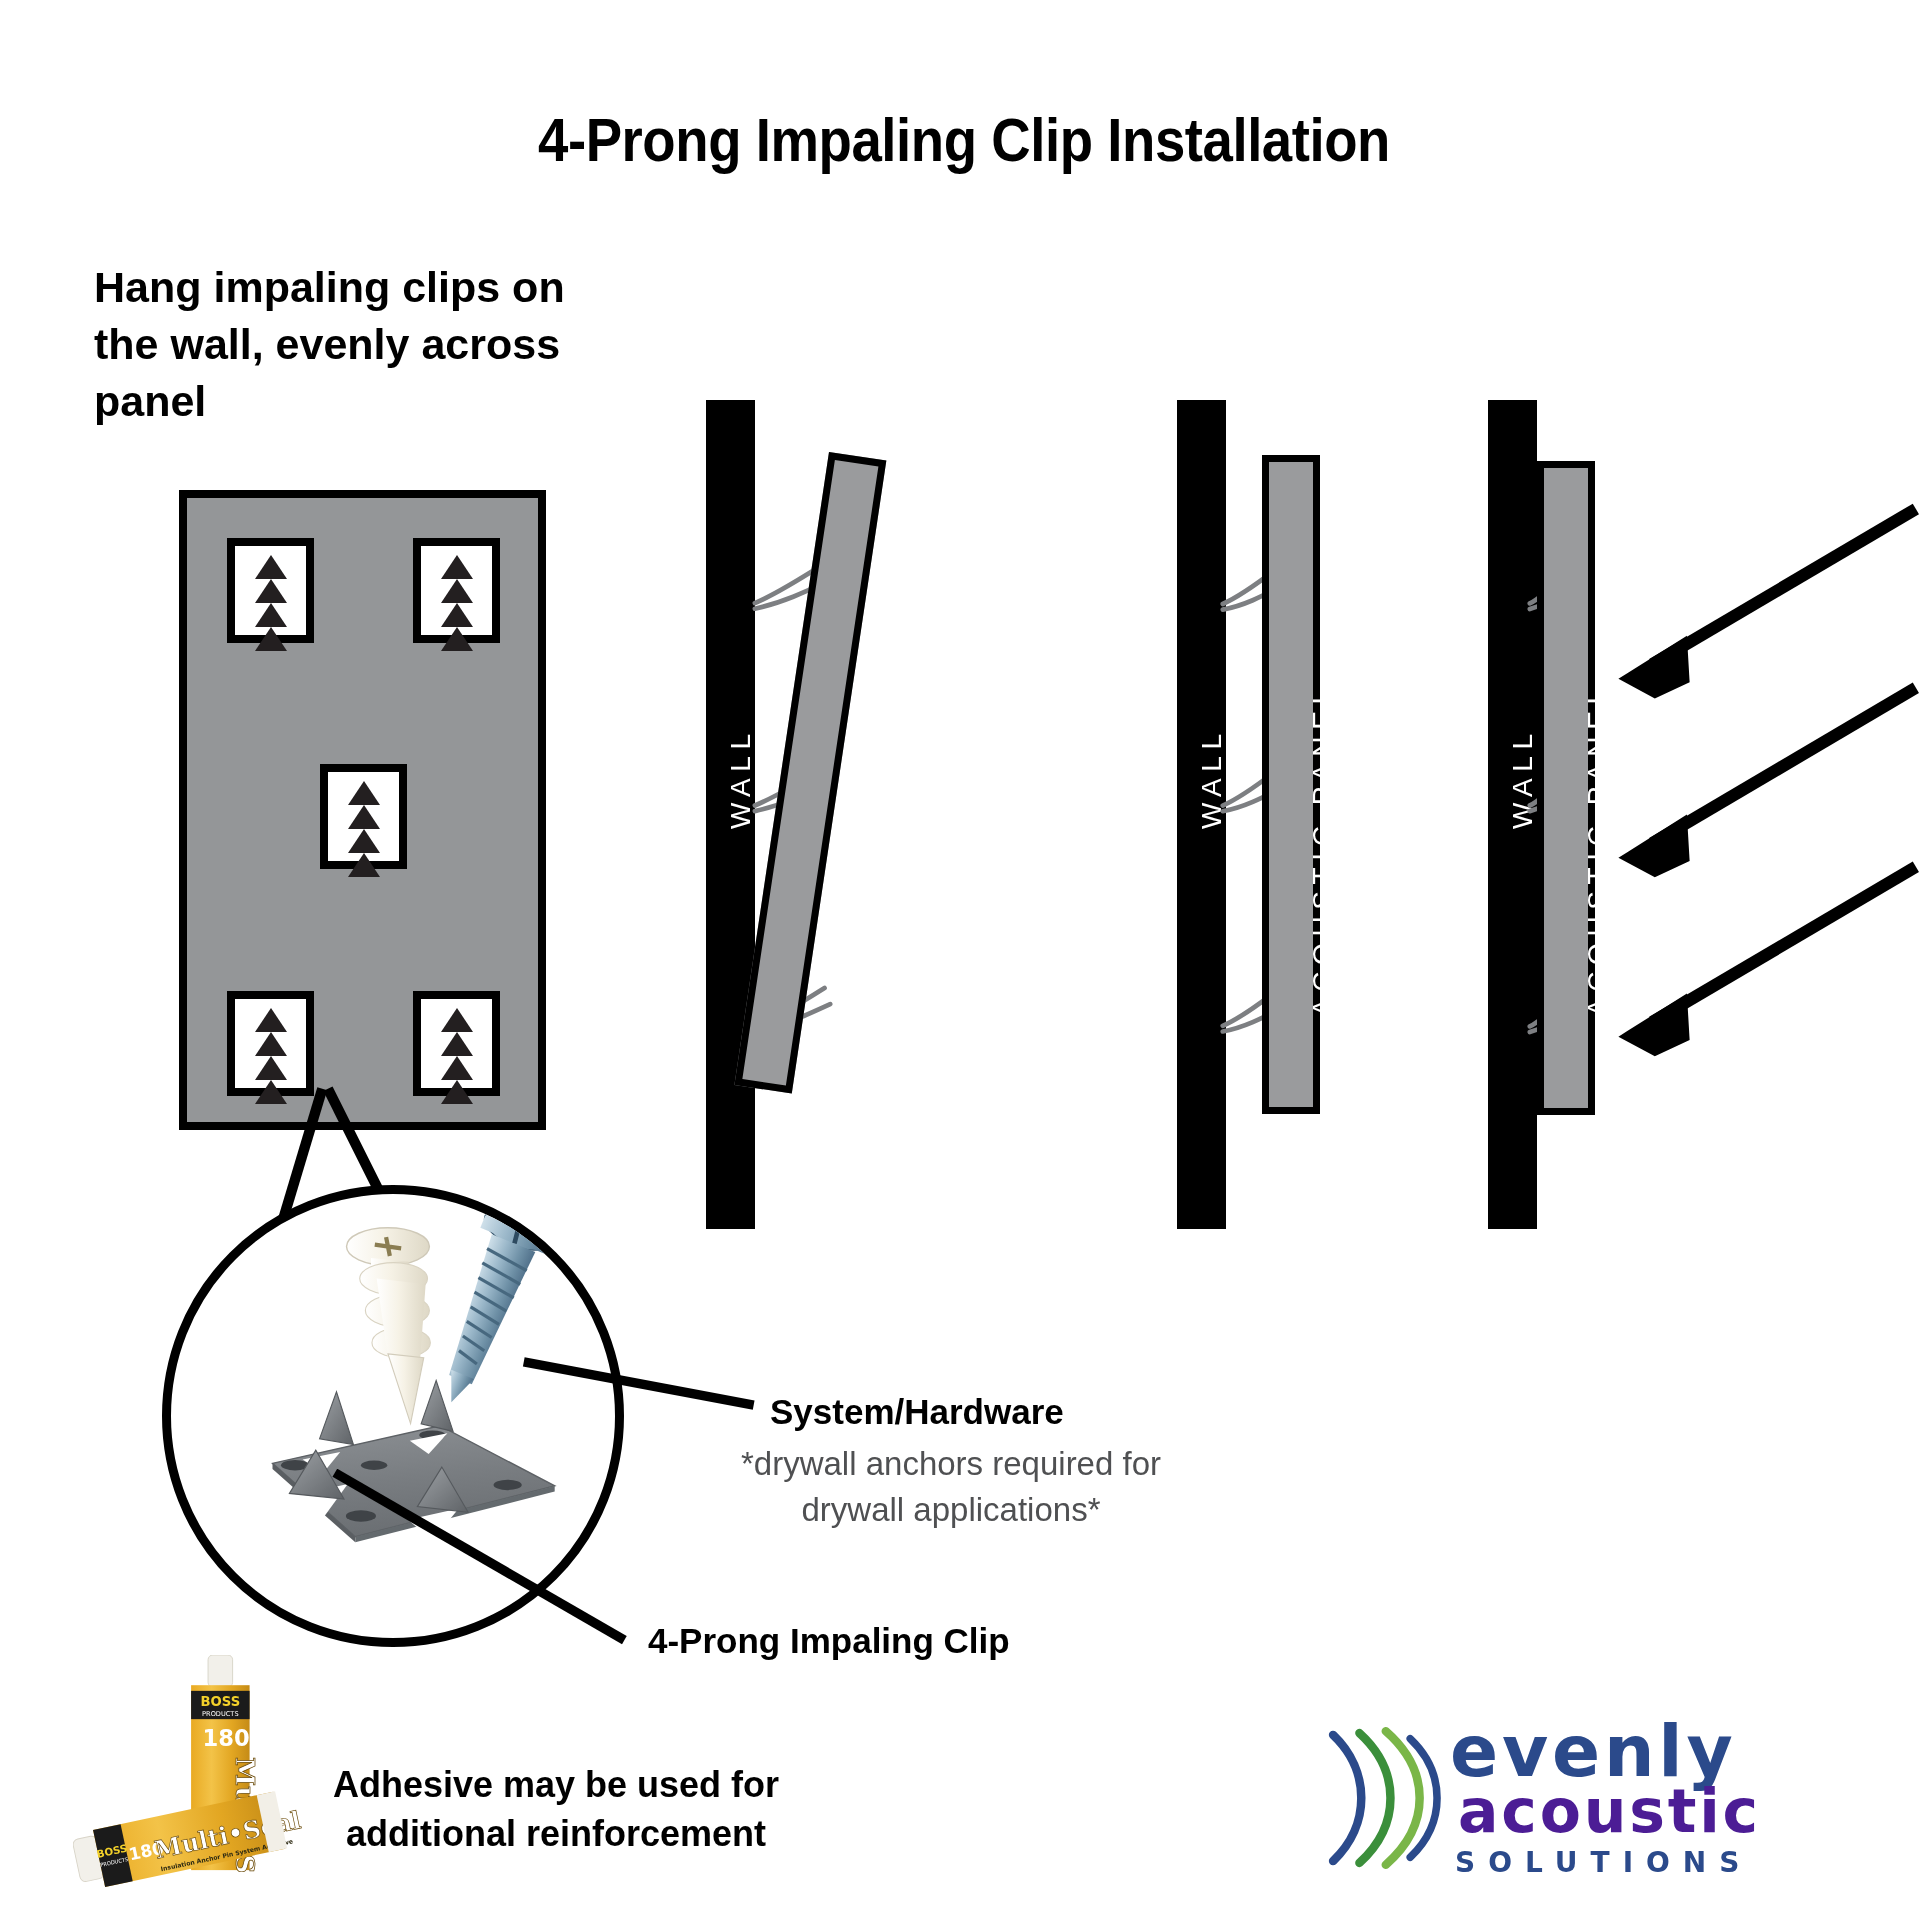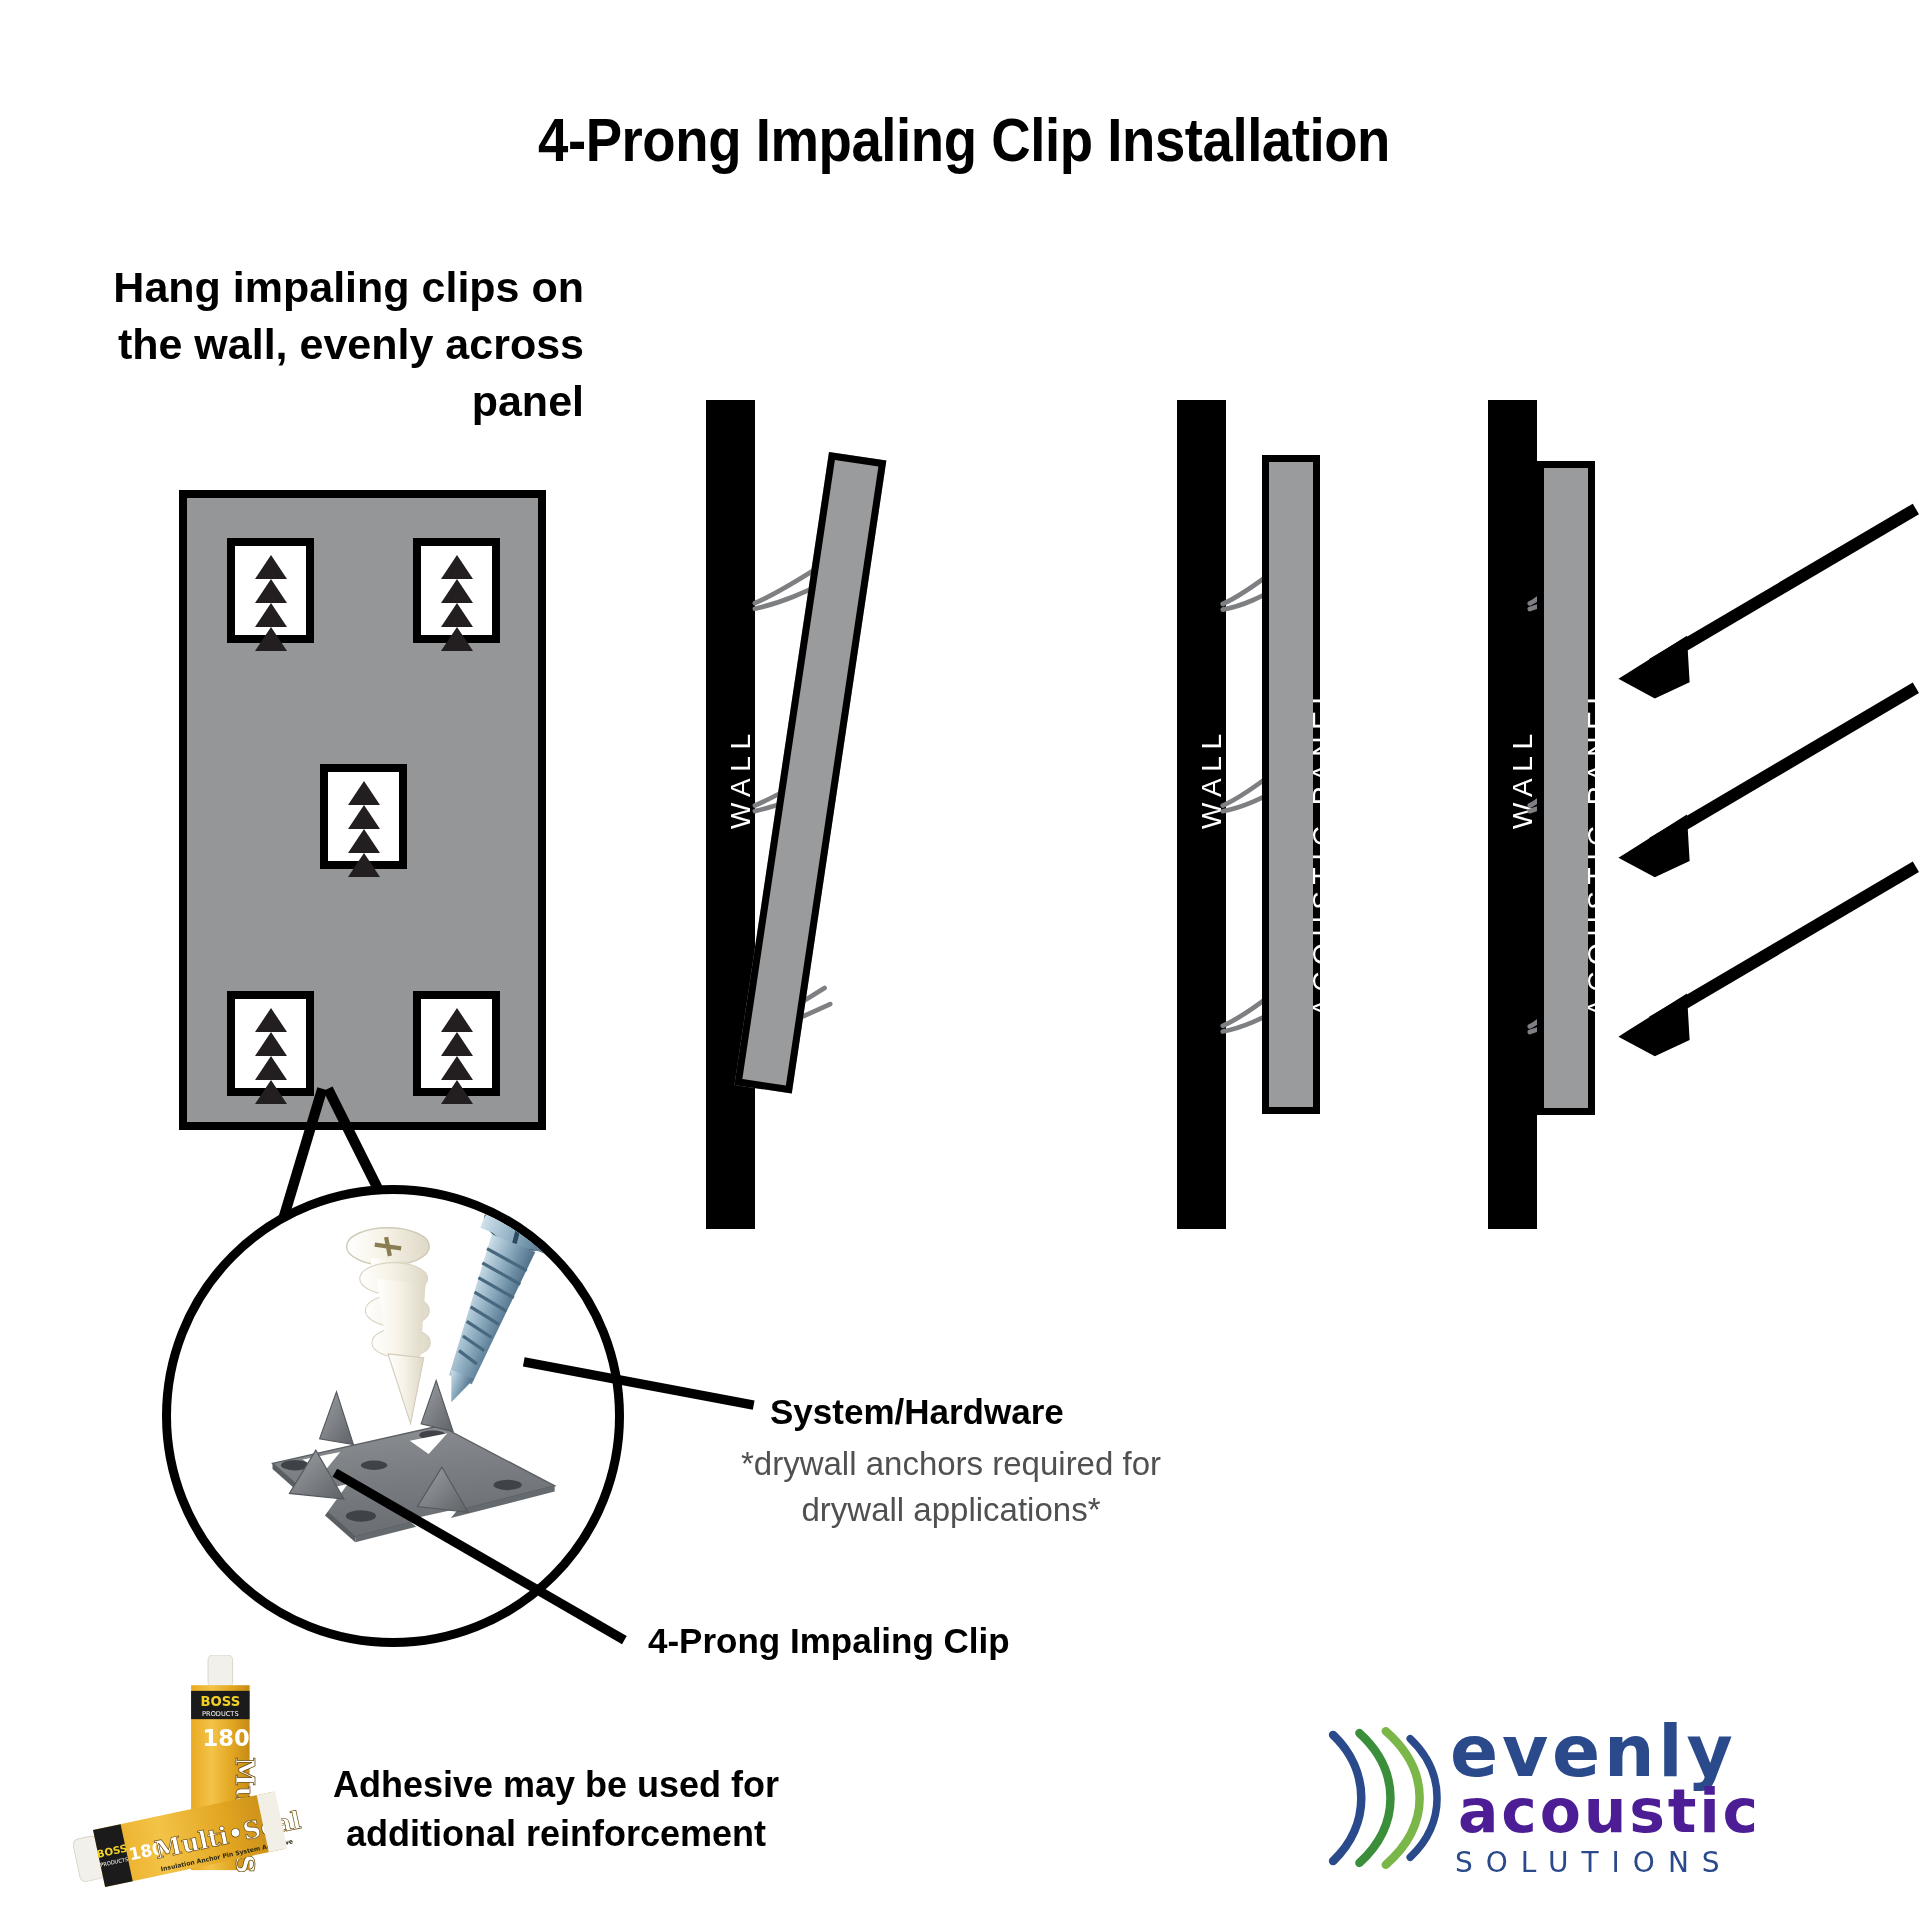--- a/index.html
+++ b/index.html
@@ -21,21 +21,21 @@
     font-size:62px;
     letter-spacing:-0.5px;
     color:#000;
     transform:scaleX(0.88);
     transform-origin:center center;
   }
 
   
   .lead{
     position:absolute;left:94px;top:259px;width:490px;
-    text-align:right;
+    text-align:left;
     font-weight:bold;
     font-size:43px;
     line-height:1.32;
     color:#000;
   }
 
   
   .panel-front{
     position:absolute;left:179px;top:490px;
     width:367px;height:640px;
@@ -143,21 +143,21 @@
     font-size:71px;font-weight:bold;color:#2b4a8b;letter-spacing:3.8px;
   }
   .logo-acoustic{
     position:absolute;left:140px;top:62px;
     font-family:"DejaVu Sans",sans-serif;
     font-size:60px;font-weight:bold;color:#4c1d95;letter-spacing:2.8px;
   }
   .logo-solutions{
     position:absolute;left:137px;top:132px;
     font-family:"DejaVu Sans",sans-serif;
-    font-size:28px;font-weight:normal;color:#2b4a8b;letter-spacing:13px;
+    font-size:28px;font-weight:bold;color:#2b4a8b;letter-spacing:13px;
   }
 </style>
 </head>
 <body>
 
 <div class="stage">
 
   <div class="title">4-Prong Impaling Clip Installation</div>
 
   <div class="lead">Hang impaling clips on the wall, evenly across panel</div>

